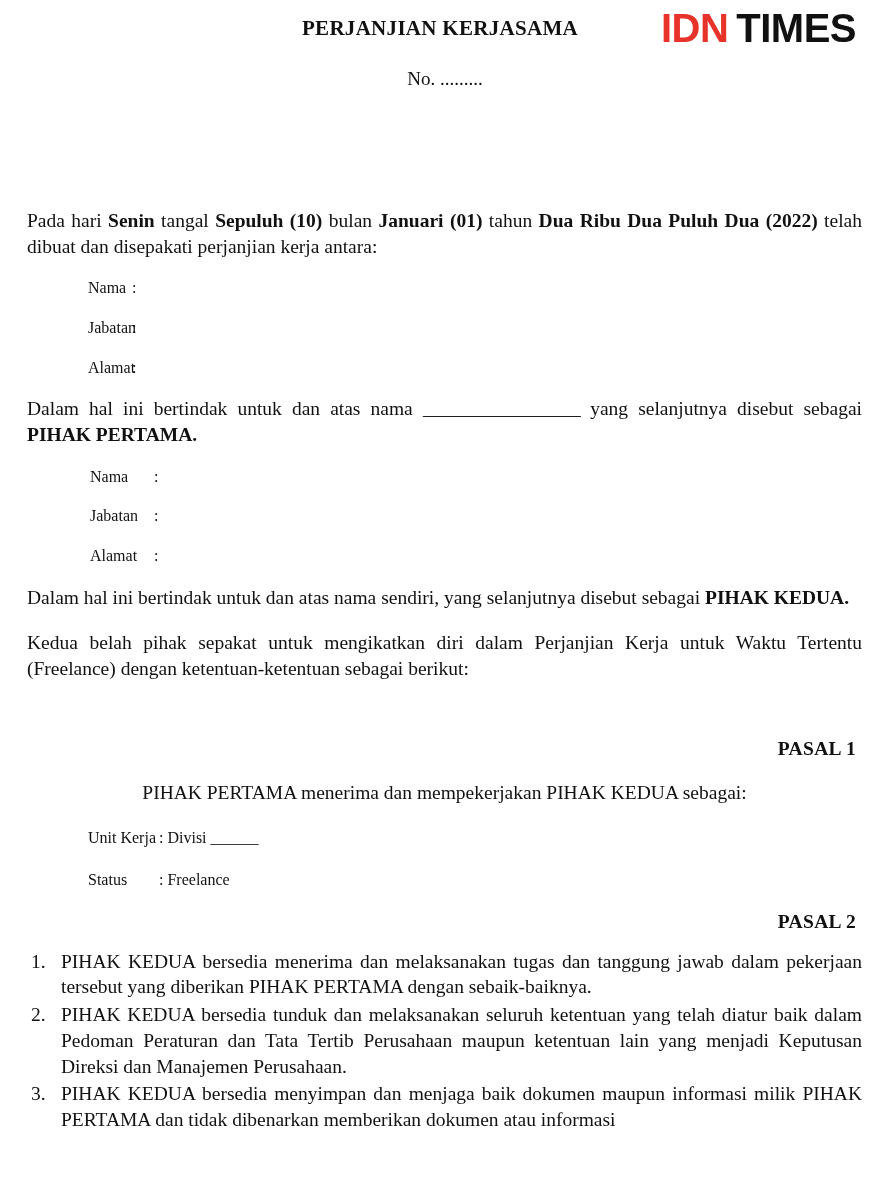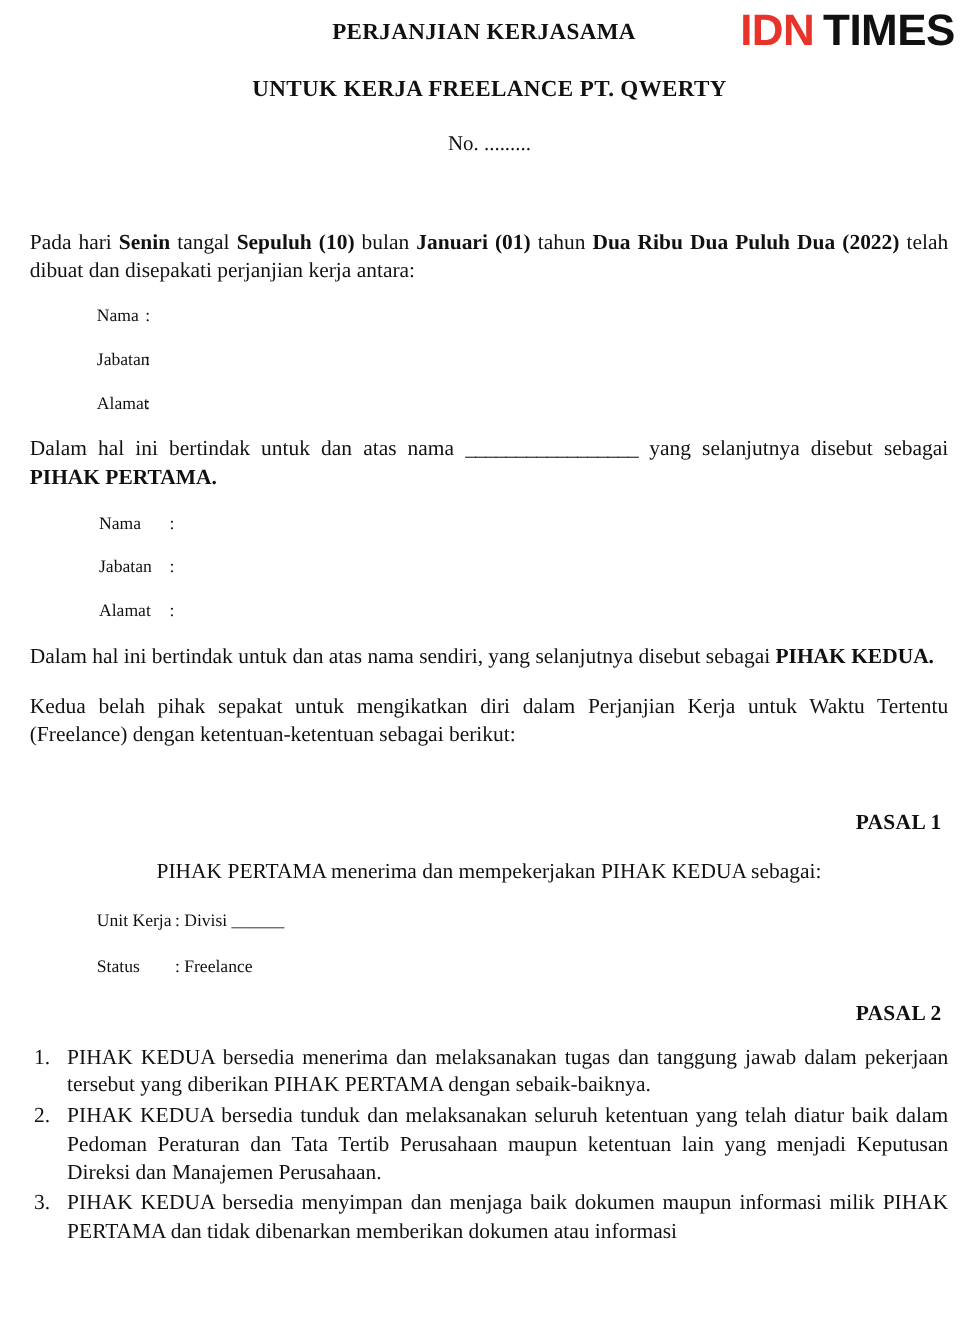--- a/index.html
+++ b/index.html
@@ -22,21 +22,21 @@
     width: 890px;
     height: 1200px;
     padding: 0;
     box-sizing: border-box;
   }
 
   
   .logo {
     position: absolute;
     top: 8px;
-    right: 22px;
+    right: 34px;
     font-family: "Liberation Sans", "DejaVu Sans", sans-serif;
     font-weight: bold;
     font-size: 40px;
     letter-spacing: -0.5px;
     line-height: 1;
     white-space: nowrap;
   }
   .logo .idn {
     color: #e8332a;
   }
@@ -178,21 +178,20 @@
 <body>
 
 <div class="page">
 
   <div class="logo">
     <span class="idn">IDN</span><span class="times">TIMES</span>
   </div>
 
   <div class="title-block">
     <h1 class="doc-title">PERJANJIAN KERJASAMA</h1>
-    <h2 class="doc-subtitle">UNTUK KERJA FREELANCE PT. QWERTY</h2>
     <p class="doc-number">No. .........</p>
   </div>
 
   <div class="body-wrap">
 
     <p class="para"><span>Pada hari </span><b>Senin</b><span> tangal </span><b>Sepuluh (10)</b><span> bulan </span><b>Januari (01)</b><span> tahun </span><b>Dua Ribu Dua Puluh Dua (2022)</b><span> telah dibuat dan disepakati perjanjian kerja antara:</span></p>
 
     <div class="fields block1">
       <div class="field-row">
         <span class="field-label">Nama</span>

